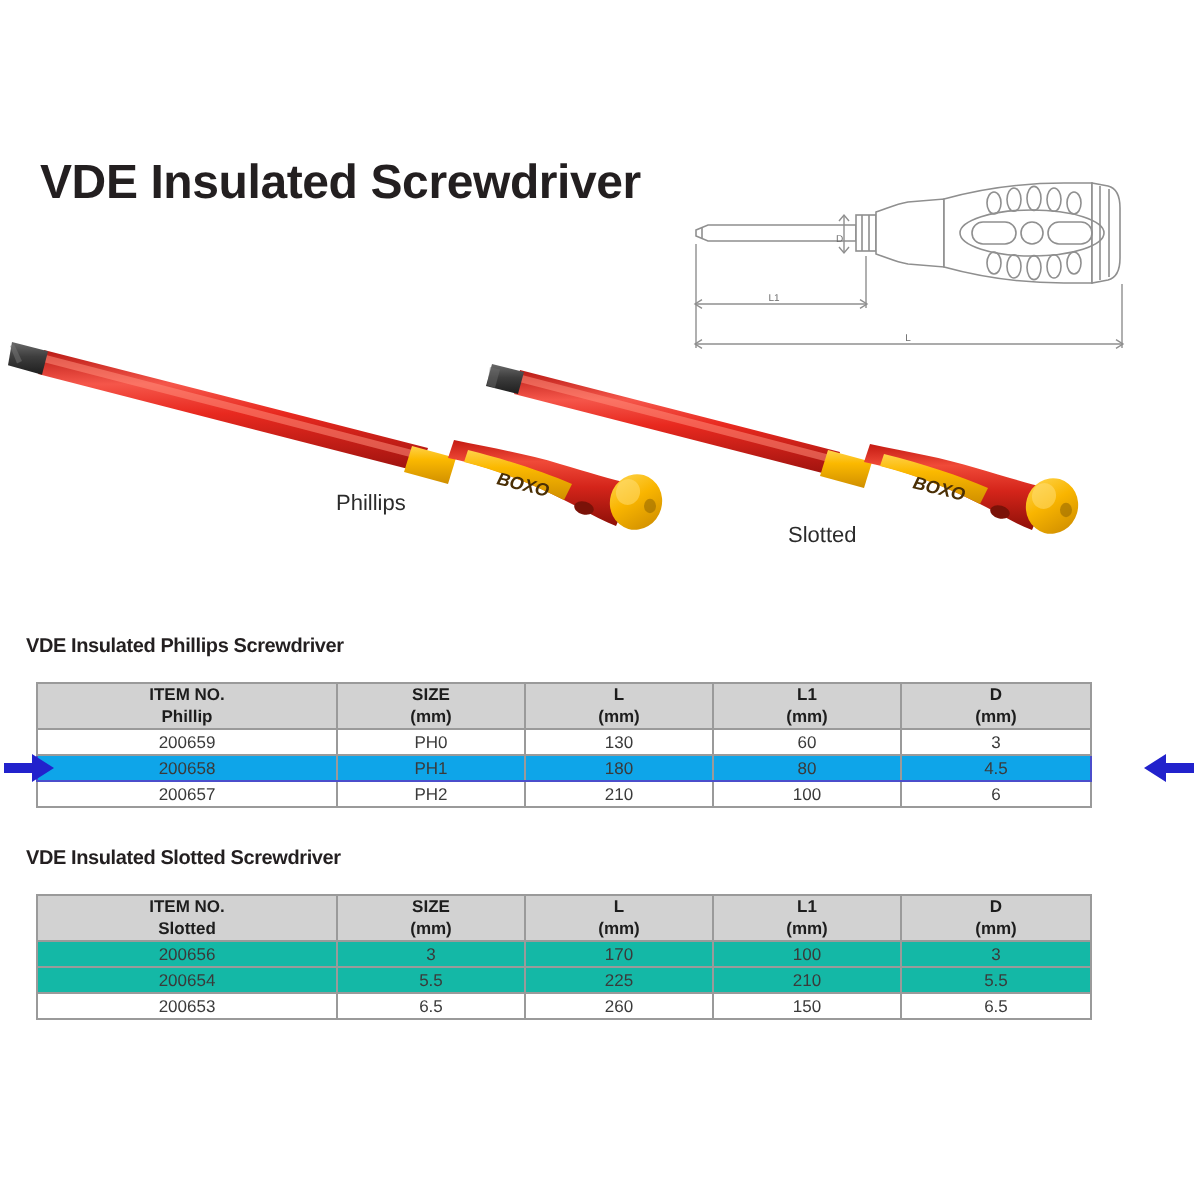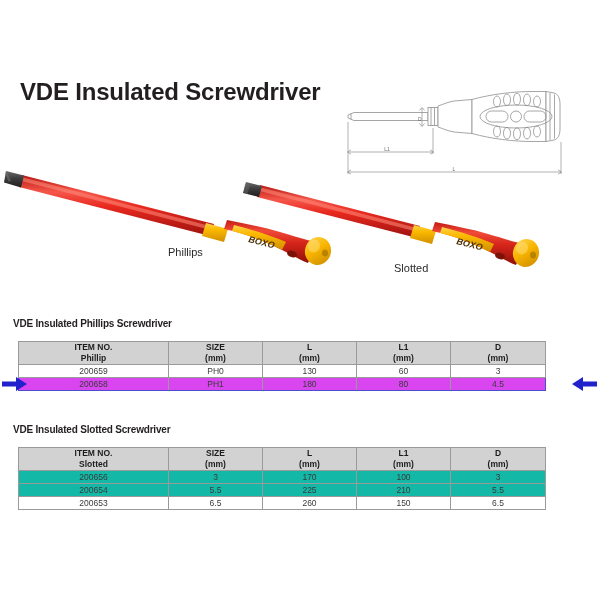--- a/index.html
+++ b/index.html
@@ -105,21 +105,21 @@
   table.spec-table tbody td {
     height: 12px;
     font-size: 8.5px;
     background: #ffffff;
     margin-top: 14px;
   }
   table.spec-table tbody tr.striped td {
     background: #14b8a6;
   }
   table.spec-table tbody tr.highlight td {
-    background: #d946ef;
+    background: #0ea5e9;
     border-top: 1.5px solid #4b4ecb;
     border-bottom: 1.5px solid #4b4ecb;
   }
   table.spec-table tbody tr.highlight td:first-child {
     border-left: 1.5px solid #4b4ecb;
   }
   table.spec-table tbody tr.highlight td:last-child {
     border-right: 1.5px solid #4b4ecb;
   }
 
@@ -344,20 +344,27 @@
         <td>60</td>
         <td>3</td>
       </tr>
       <tr class="highlight">
         <td>200658</td>
         <td>PH1</td>
         <td>180</td>
         <td>80</td>
         <td>4.5</td>
       </tr>
+      <tr>
+        <td>200657</td>
+        <td>PH2</td>
+        <td>210</td>
+        <td>100</td>
+        <td>6</td>
+      </tr>
     </tbody>
   </table>
 </div>
 
 <div class="row-arrow arrow-left-marker">
   <svg width="30" height="18" viewBox="0 0 30 18">
     <path d="M2,6.5 L16,6.5 L16,2 L27,9 L16,16 L16,11.5 L2,11.5 Z" fill="#2222cc"></path>
   </svg>
 </div>
 <div class="row-arrow arrow-right-marker">

